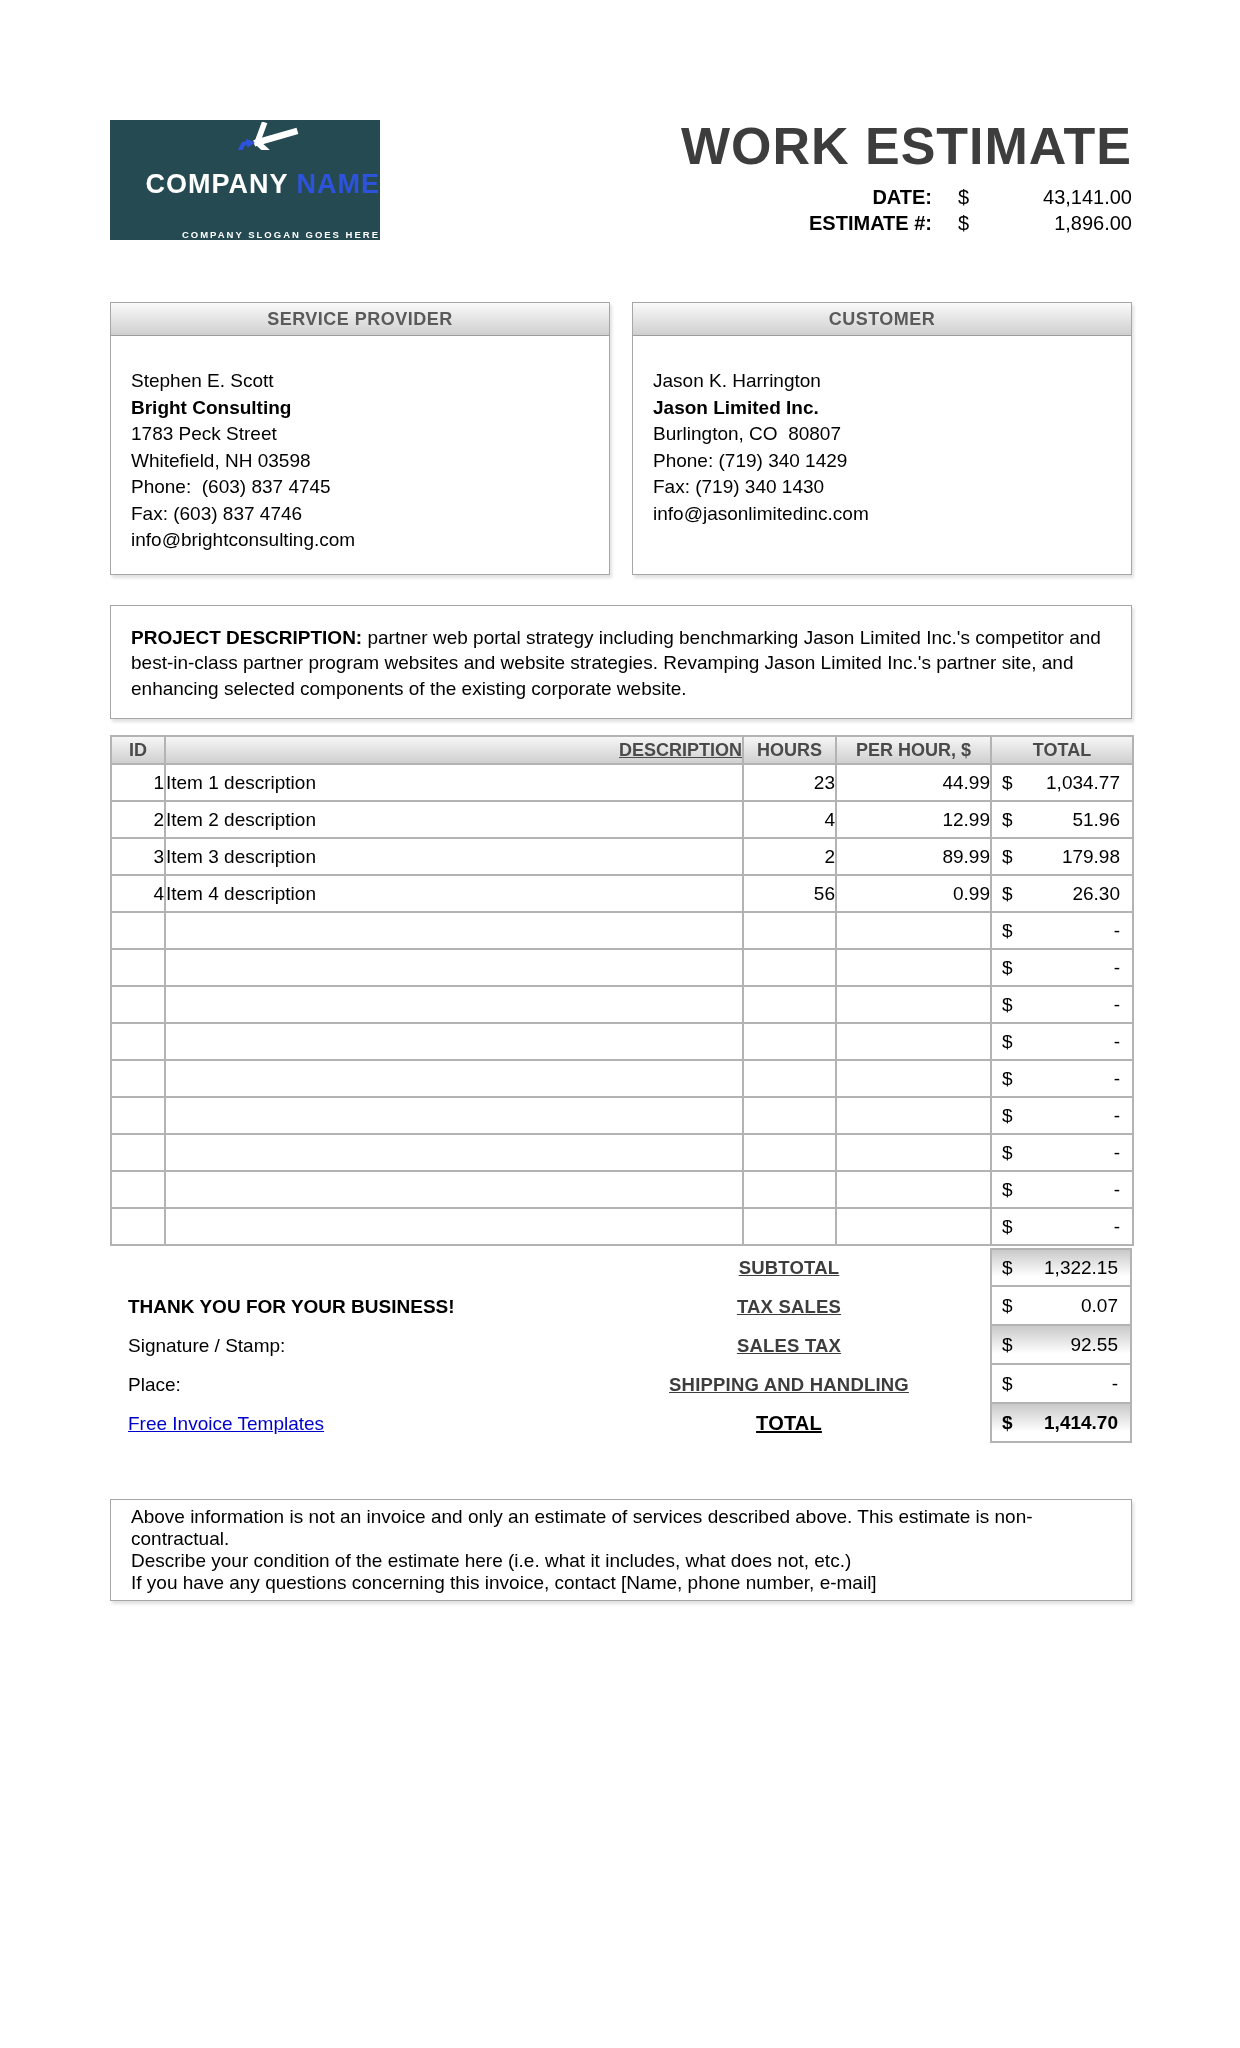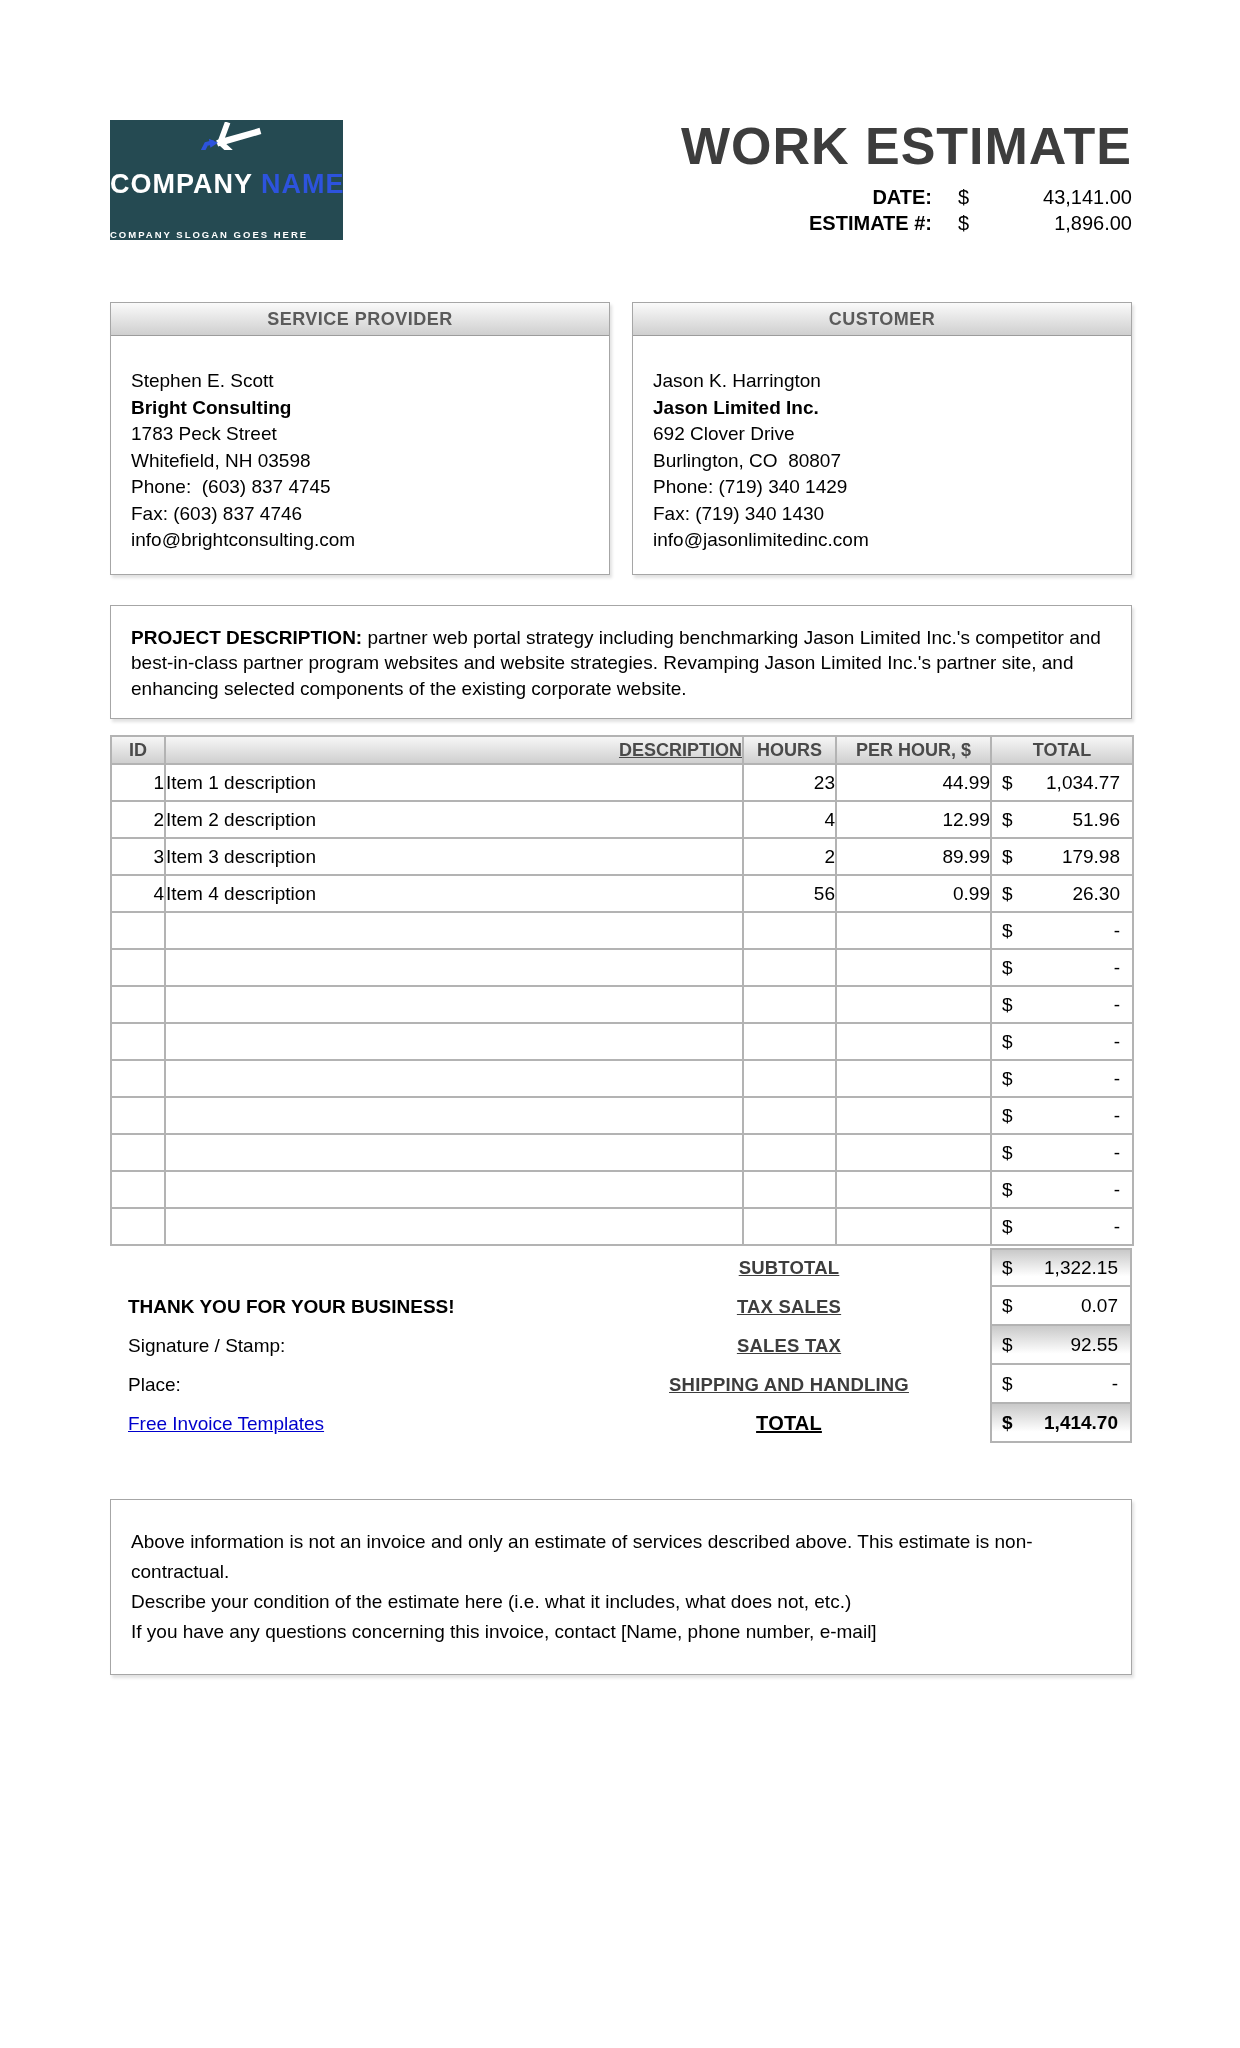--- a/index.html
+++ b/index.html
@@ -2,21 +2,21 @@
 <html style="--accent-link: #0000cc; --logo-bg: #254a52; --logo-accent: #2d53dd; --title-color: #3d3d3d;"><head>
 <meta charset="utf-8">
 <style>
   html,body{margin:0;padding:0;background:#ffffff;}
   body{width:1240px;height:2048px;font-family:"Liberation Sans",sans-serif;color:#000;}
   .page{position:relative;width:1240px;height:2048px;overflow:hidden;background:#fff;}
   .content{position:absolute;left:110px;top:0;width:1022px;}
 
   
   .top{display:flex;justify-content:space-between;align-items:flex-start;margin-top:120px;}
-  .logo{width:233px;height:120px;background:var(--logo-bg,#254a52);display:flex;flex-direction:column;align-items:flex-start;justify-content:flex-start;gap:27px;}
+  .logo{width:270px;height:120px;background:var(--logo-bg,#254a52);display:flex;flex-direction:column;align-items:flex-end;justify-content:flex-start;gap:27px;}
   .logo svg{display:block;margin-top:2px;}
   .logo-name{font-size:27px;font-weight:bold;color:#fff;letter-spacing:1px;line-height:1;margin-top:-6px;white-space:nowrap;}
   .logo-name .accent{color:var(--logo-accent,#2d53dd);}
   .logo-slogan{font-size:9.5px;font-weight:bold;color:#fff;letter-spacing:2px;margin-top:4px;white-space:nowrap;}
   .title-block{text-align:right;}
   h1.doc-title{margin:0;font-size:52px;line-height:1.0;font-weight:bold;letter-spacing:1px;color:var(--title-color,#3d3d3d);}
   .meta{margin-top:12px;}
   .meta-row{display:flex;justify-content:flex-end;align-items:baseline;font-size:20px;line-height:26px;}
   .meta-label{font-weight:bold;}
   .meta-cur{width:42px;text-align:left;margin-left:26px;}
@@ -56,21 +56,21 @@
   .sum-label{flex:1;text-align:center;font-size:18.5px;font-weight:bold;color:#3d3d3d;letter-spacing:0.2px;text-decoration:underline;}
   .sum-label.emph{font-size:20px;color:#000;}
   .sum-val{flex:0 0 142px;box-sizing:border-box;height:39px;border:2px solid #b3b3b3;border-top-width:0;
     display:flex;justify-content:space-between;align-items:center;padding:0 12px 0 10px;font-size:19px;background:#fff;}
   .sum-row:first-child .sum-val{border-top-width:2px;}
   .sum-val.shaded{background:linear-gradient(#c9c9c9,#ffffff 75%);}
   .sum-val.emph{font-weight:bold;}
   a.link{color:var(--accent-link,#0000cc);text-decoration:underline;}
 
   
-  .footer-note{margin-top:56px;padding:27px 20px;font-size:19px;line-height:30px;}
+  .footer-note{margin-top:56px;padding:6px 20px;font-size:19px;line-height:22px;}
   .footer-note p{margin:0;}
 </style>
 </head>
 <body>
 
 <div class="page">
   <div class="content">
 
     <header class="top">
       <div class="logo">
@@ -117,21 +117,20 @@
             <div class="box-line">Phone:  (603) 837 4745</div>
             <div class="box-line">Fax: (603) 837 4746</div>
             <div class="box-line">info@brightconsulting.com</div>
           </div>
       </div>
       <div class="box">
         <div class="box-header">CUSTOMER</div>
         <div class="box-body">
             <div class="box-line">Jason K. Harrington</div>
             <div class="box-line b">Jason Limited Inc.</div>
-            <div class="box-line">692 Clover Drive</div>
             <div class="box-line">Burlington, CO  80807</div>
             <div class="box-line">Phone: (719) 340 1429</div>
             <div class="box-line">Fax: (719) 340 1430</div>
             <div class="box-line">info@jasonlimitedinc.com</div>
           </div>
       </div>
     </section>
 
     <section class="box project">
       <p><span class="b">PROJECT DESCRIPTION:</span> <span>partner web portal strategy including benchmarking Jason Limited Inc.'s competitor and best-in-class partner program websites and website strategies. Revamping Jason Limited Inc.'s partner site, and enhancing selected components of the existing corporate website.</span></p>

